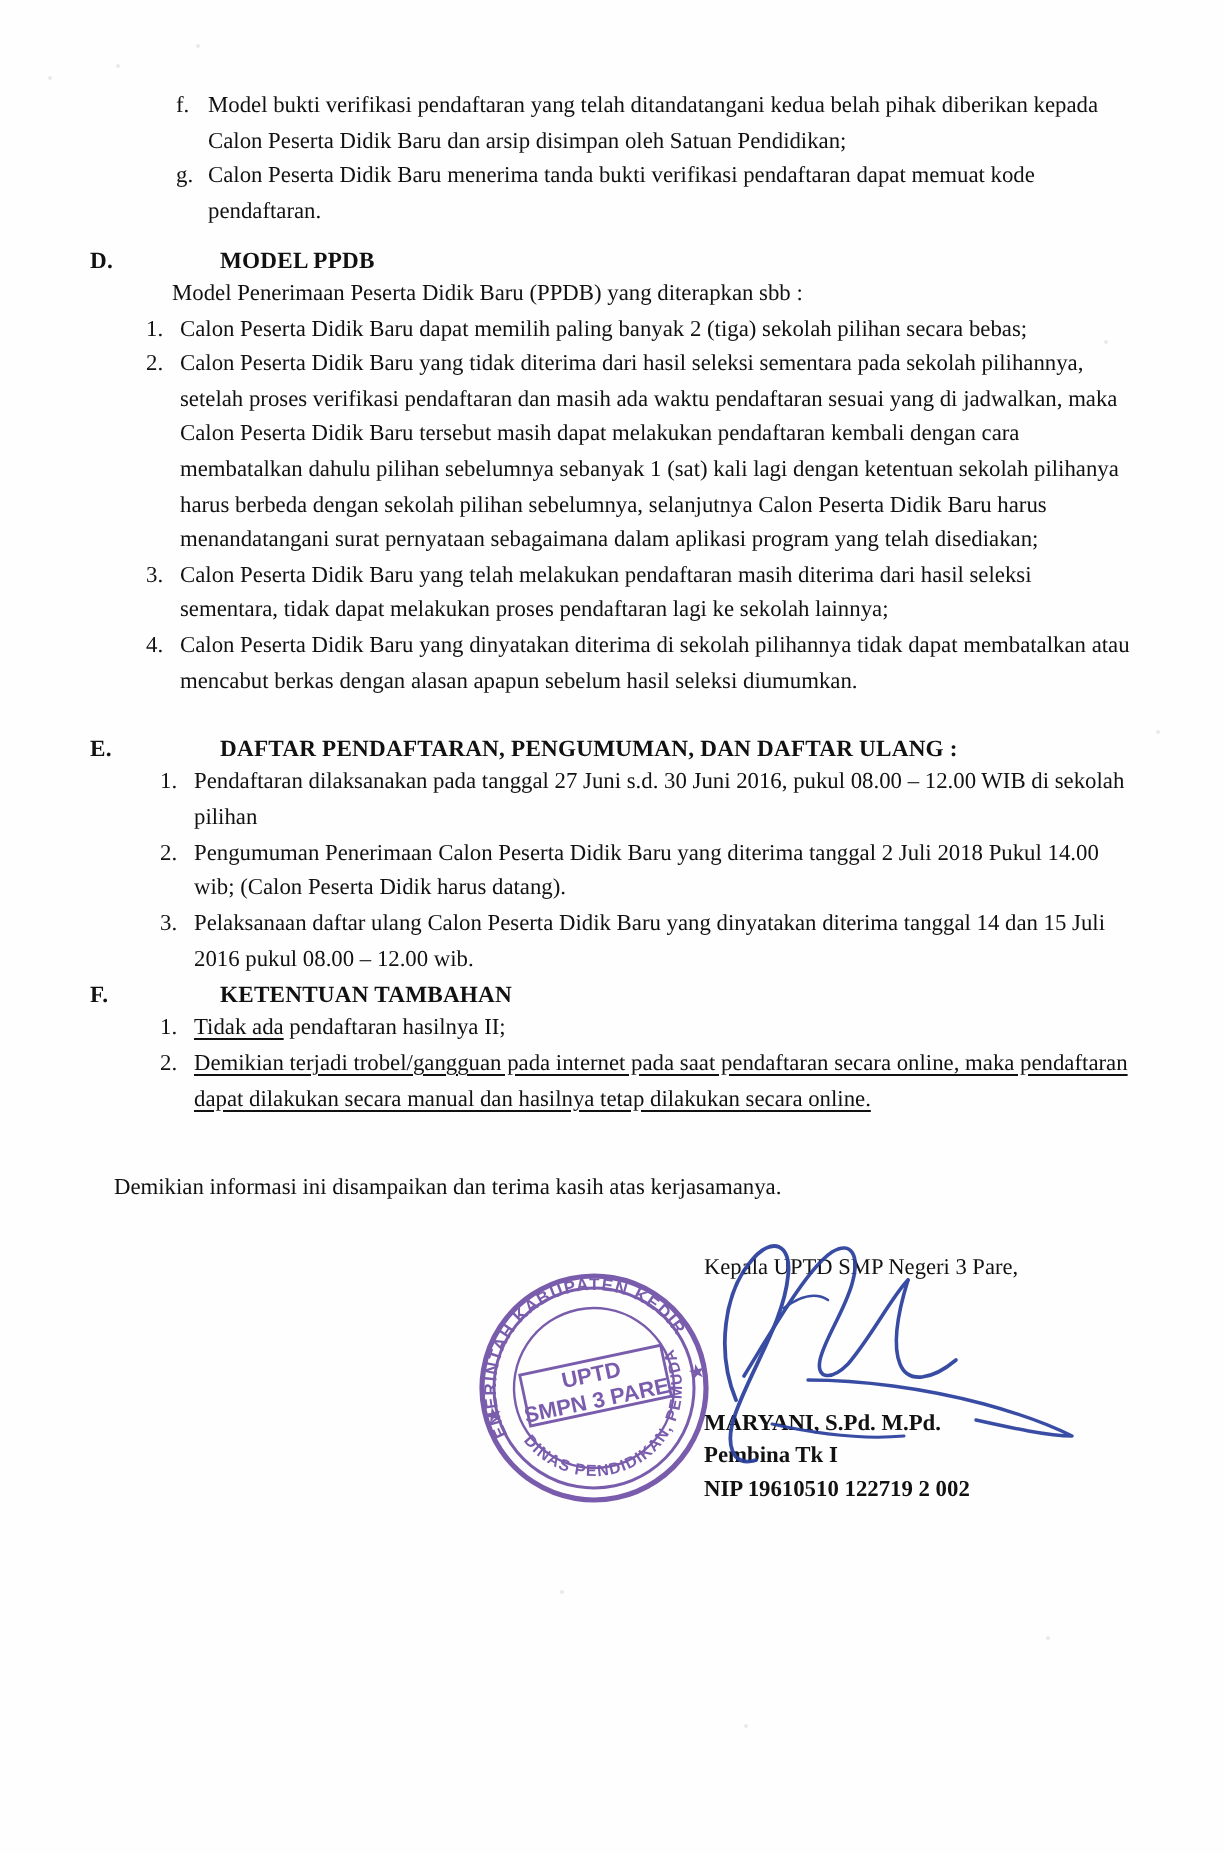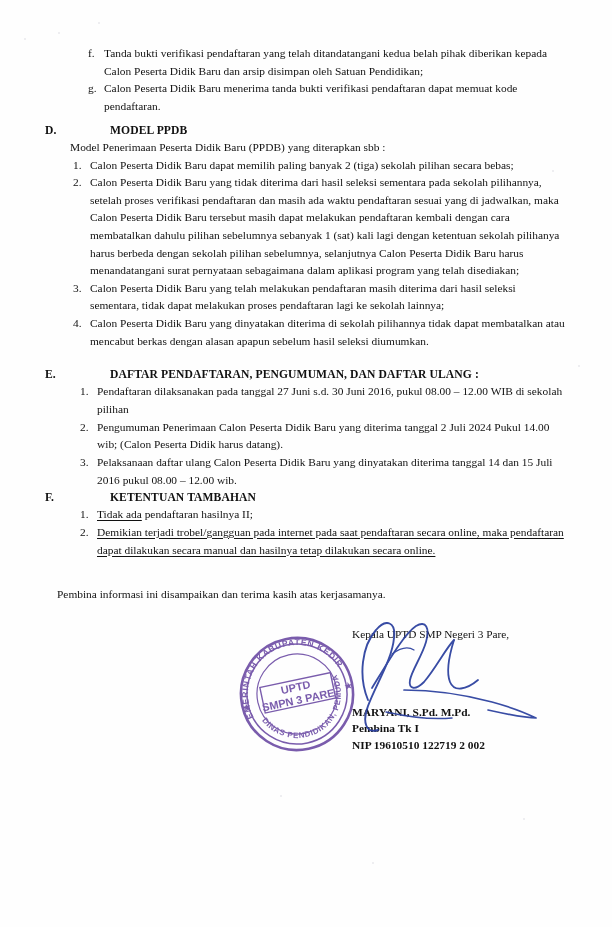--- a/index.html
+++ b/index.html
@@ -55,21 +55,21 @@
     align-items: flex-start;
     font-weight: bold;
     font-size: 11.6px;
     line-height: 17px;
     letter-spacing: 0.1px;
   }
   .section-head .letter { width: 25px; flex: 0 0 25px; }
   .section-head .title { flex: 1 1 auto; margin-left: 40px; }
 
   .section-intro {
-    margin-left: 25px;
+    margin-left: 41px;
     font-size: 11.4px;
     line-height: 17.6px;
   }
 
   .num-list {
     margin-left: 28px;
     font-size: 11.4px;
     line-height: 17.6px;
   }
   .num-list .marker { width: 17px; flex: 0 0 17px; }
@@ -153,21 +153,21 @@
   <div class="noise" style="left:98px;  top:22px;"></div>
   <div class="noise" style="left:552px; top:170px;"></div>
   <div class="noise" style="left:578px; top:365px;"></div>
   <div class="noise" style="left:280px; top:795px;"></div>
   <div class="noise" style="left:372px; top:862px;"></div>
   <div class="noise" style="left:523px; top:818px;"></div>
 
   <div class="alpha-list">
     <div class="row">
       <span class="marker">f.</span>
-      <span class="body-text">Tanda bukti verifikasi pendaftaran yang telah ditandatangani kedua belah pihak diberikan kepada Calon Peserta Didik Baru dan arsip disimpan oleh Satuan Pendidikan;</span>
+      <span class="body-text">Model bukti verifikasi pendaftaran yang telah ditandatangani kedua belah pihak diberikan kepada Calon Peserta Didik Baru dan arsip disimpan oleh Satuan Pendidikan;</span>
     </div>
     <div class="row">
       <span class="marker">g.</span>
       <span class="body-text">Calon Peserta Didik Baru menerima tanda bukti verifikasi pendaftaran dapat memuat kode pendaftaran.</span>
     </div>
   </div>
 
   <div class="section" style="top:122px;">
     <div class="section-head">
       <span class="letter">D.</span>
@@ -199,21 +199,21 @@
       <span class="letter">E.</span>
       <span class="title">DAFTAR PENDAFTARAN, PENGUMUMAN, DAN DAFTAR ULANG :</span>
     </div>
     <div class="num-list-e">
       <div class="row">
         <span class="marker">1.</span>
         <span class="body-text">Pendaftaran dilaksanakan pada tanggal 27 Juni  s.d. 30 Juni 2016, pukul 08.00 – 12.00  WIB di sekolah pilihan</span>
       </div>
       <div class="row">
         <span class="marker">2.</span>
-        <span class="body-text">Pengumuman Penerimaan Calon Peserta Didik Baru yang diterima tanggal 2 Juli 2024 Pukul 14.00 wib;  (Calon Peserta Didik harus datang).</span>
+        <span class="body-text">Pengumuman Penerimaan Calon Peserta Didik Baru yang diterima tanggal 2 Juli 2018 Pukul 14.00 wib;  (Calon Peserta Didik harus datang).</span>
       </div>
       <div class="row">
         <span class="marker">3.</span>
         <span class="body-text">Pelaksanaan daftar ulang Calon Peserta Didik Baru yang dinyatakan diterima tanggal 14 dan 15 Juli  2016 pukul 08.00 – 12.00 wib.</span>
       </div>
     </div>
   </div>
 
   <div class="section" style="top:489px;">
     <div class="section-head">
@@ -225,21 +225,21 @@
         <span class="marker">1.</span>
         <span class="body-text"><span class="u">Tidak ada</span><span> pendaftaran hasilnya II;</span></span>
       </div>
       <div class="row">
         <span class="marker">2.</span>
         <span class="body-text u">Demikian terjadi trobel/gangguan pada internet pada saat pendaftaran secara online, maka pendaftaran dapat dilakukan secara manual dan hasilnya tetap dilakukan secara online.</span>
       </div>
     </div>
   </div>
 
-  <div class="closing">Pembina informasi ini disampaikan dan terima kasih atas kerjasamanya.</div>
+  <div class="closing">Demikian informasi ini disampaikan dan terima kasih atas kerjasamanya.</div>
 
   <div class="sig-block">
     <div class="sig-title">Kepala UPTD SMP Negeri 3 Pare,</div>
     <div class="sig-name">MARYANI, S.Pd. M.Pd.</div>
     <div class="sig-rank">Pembina Tk I</div>
     <div class="sig-nip">NIP 19610510 122719 2 002</div>
   </div>
 
   <svg class="ink-layer" viewBox="0 0 612 927">
     <defs>

